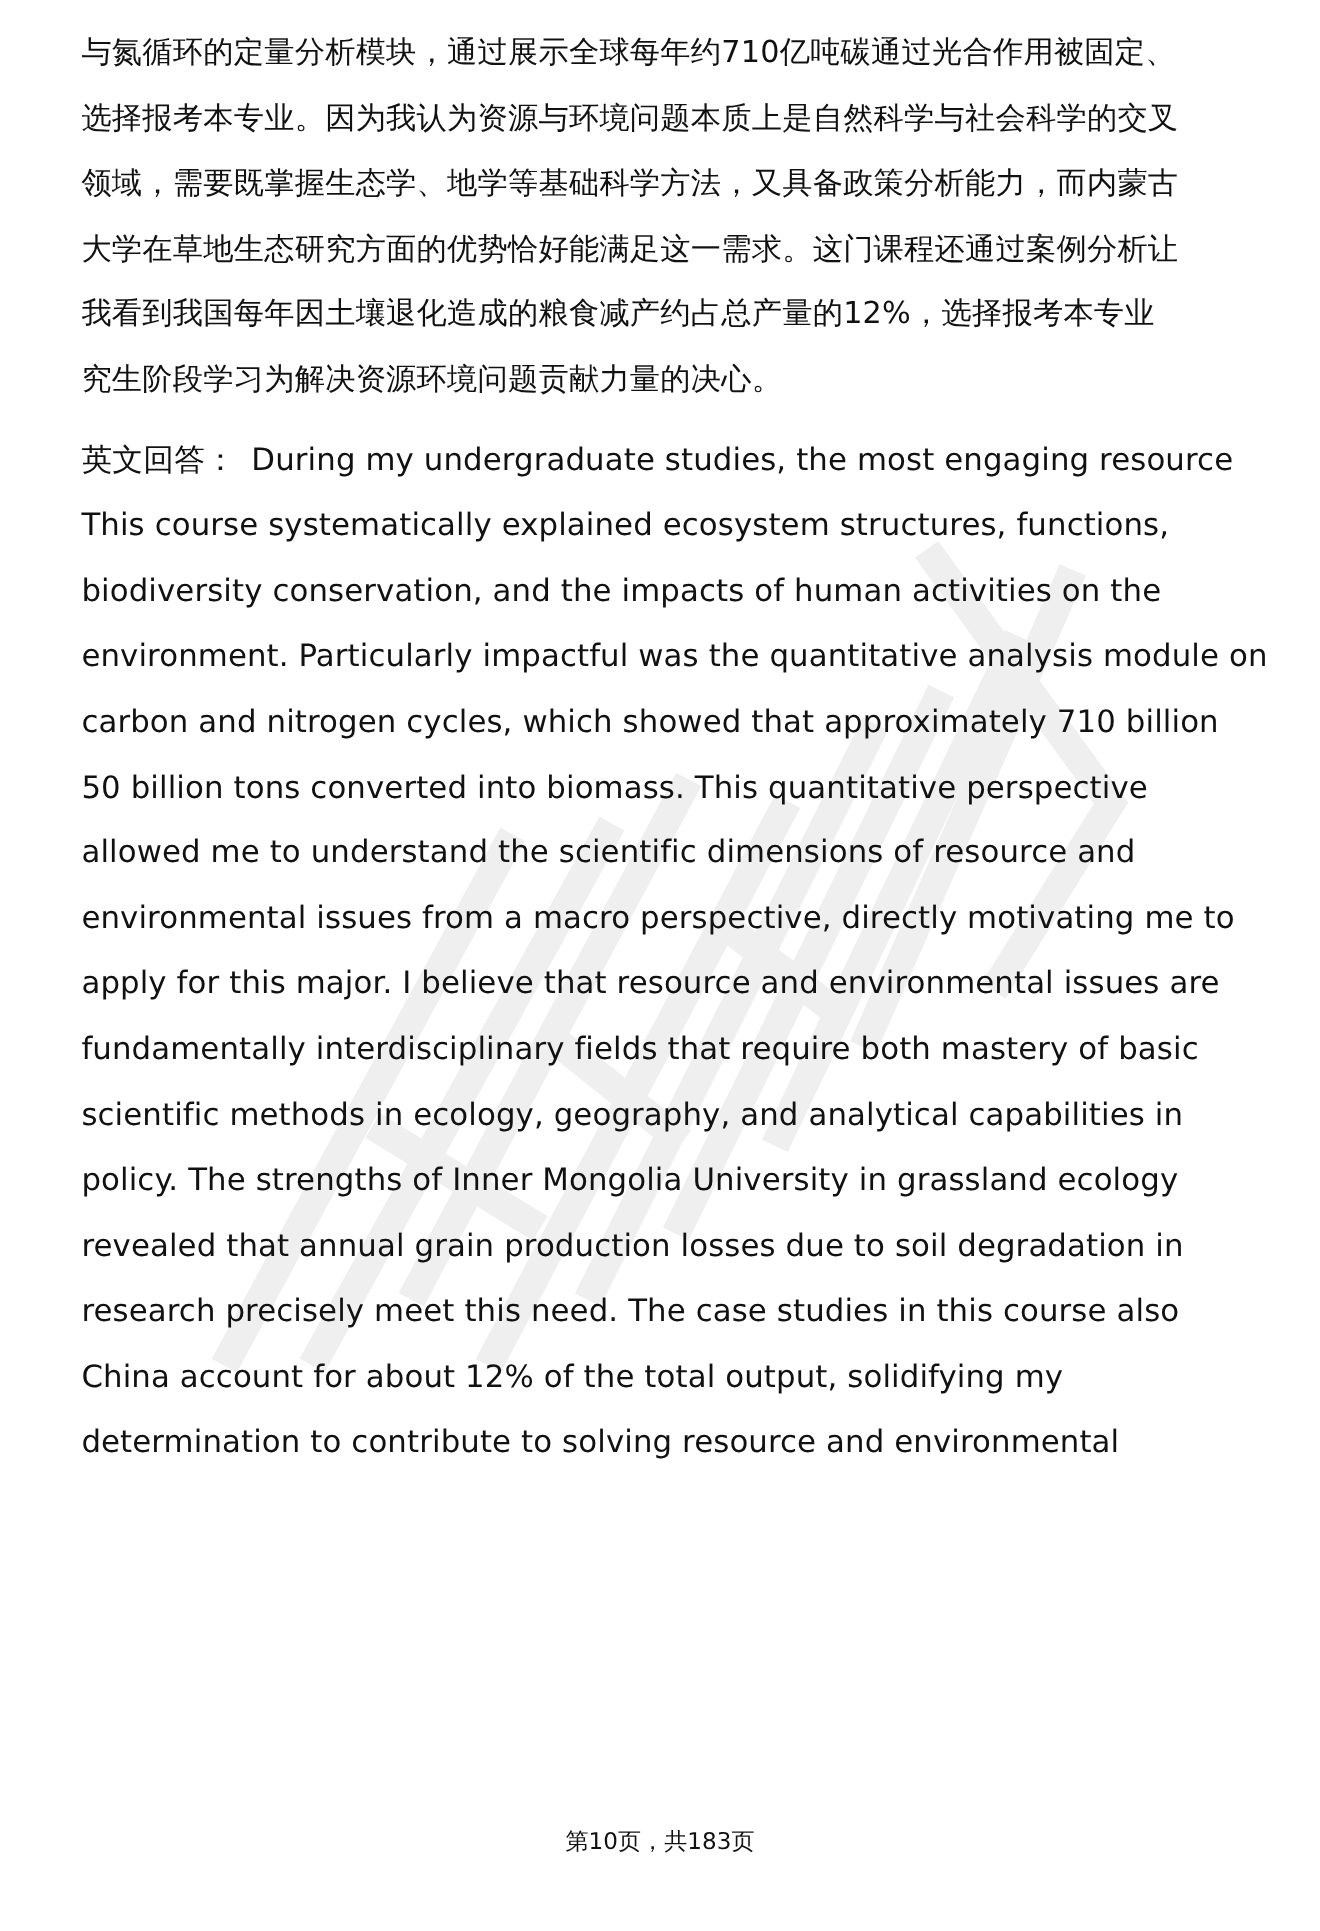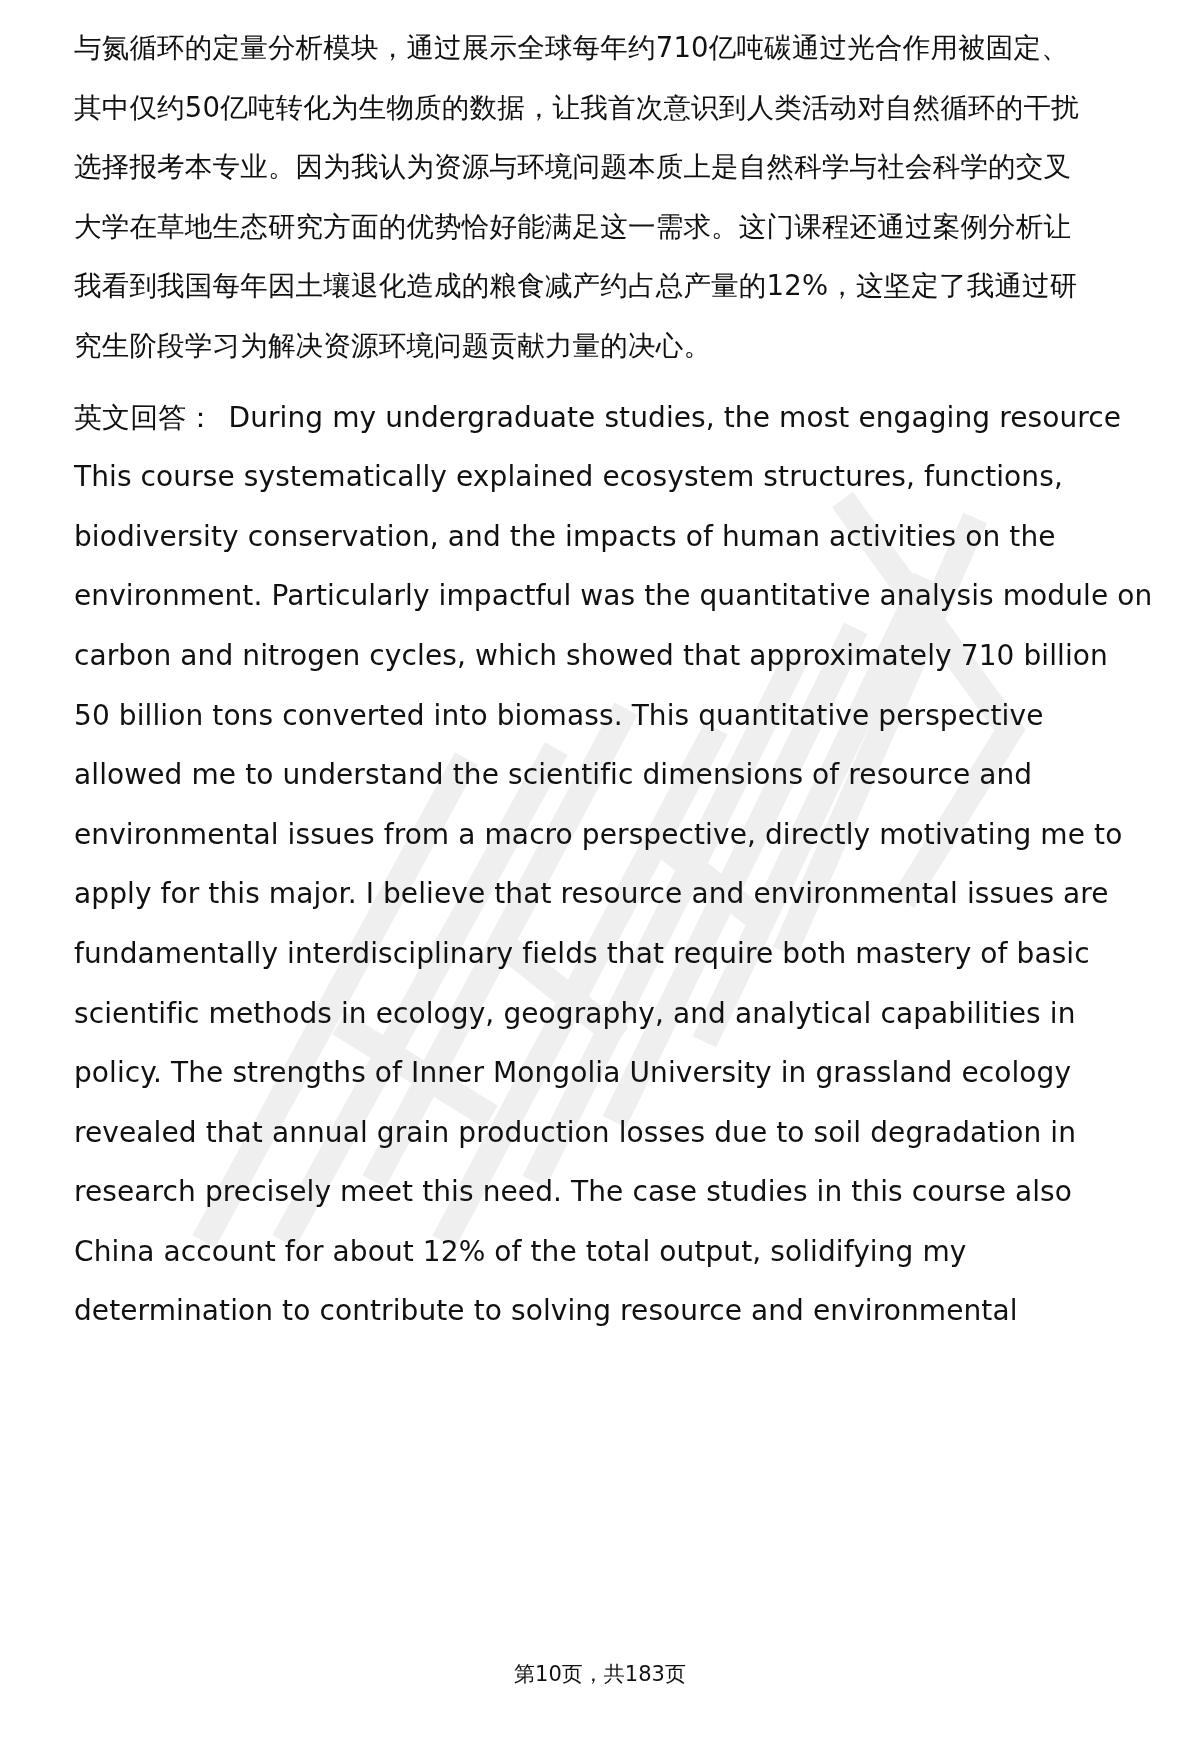--- a/index.html
+++ b/index.html
@@ -89,24 +89,24 @@
       <path d="M700 40 L860 260 L760 420"></path>
       <path d="M200 560 L330 640"></path>
       <path d="M360 480 L460 560"></path>
       <path d="M520 380 L610 450"></path>
     </g>
   </svg>
 
   <div class="content">
     <p class="para para-cn">
       <span class="line">与氮循环的定量分析模块，通过展示全球每年约710亿吨碳通过光合作用被固定、</span>
-      <span class="line">其中仅约50亿吨转化为生物质的数据，让我首次意识到人类活动对自然循环的干扰</span>
       <span class="line">选择报考本专业。因为我认为资源与环境问题本质上是自然科学与社会科学的交叉</span>
+      <span class="line">领域，需要既掌握生态学、地学等基础科学方法，又具备政策分析能力，而内蒙古</span>
       <span class="line">大学在草地生态研究方面的优势恰好能满足这一需求。这门课程还通过案例分析让</span>
-      <span class="line">我看到我国每年因土壤退化造成的粮食减产约占总产量的12%，这坚定了我通过研</span>
+      <span class="line">我看到我国每年因土壤退化造成的粮食减产约占总产量的12%，选择报考本专业</span>
       <span class="line">究生阶段学习为解决资源环境问题贡献力量的决心。</span>
     </p>
 
     <p class="para para-en">
       <span class="line"><span class="en-label">英文回答：</span><span>During my undergraduate studies, the most engaging resource</span></span>
       <span class="line">This course systematically explained ecosystem structures, functions,</span>
       <span class="line">biodiversity conservation, and the impacts of human activities on the</span>
       <span class="line">environment. Particularly impactful was the quantitative analysis module on</span>
       <span class="line">carbon and nitrogen cycles, which showed that approximately 710 billion</span>
       <span class="line">50 billion tons converted into biomass. This quantitative perspective</span>

